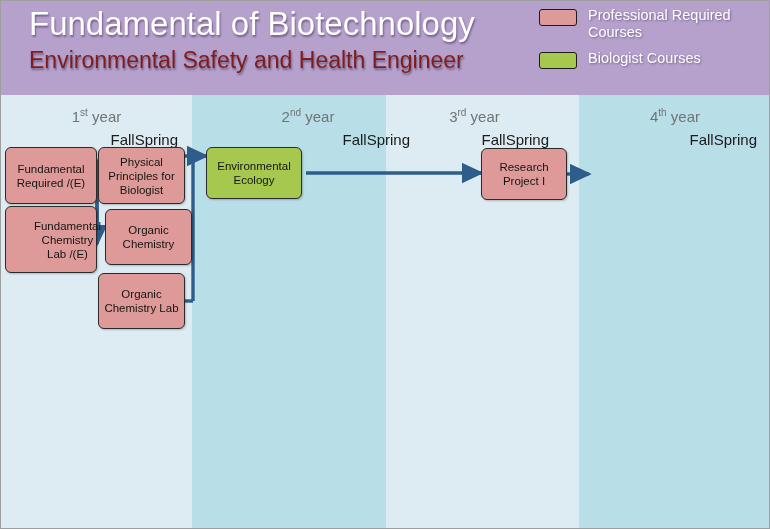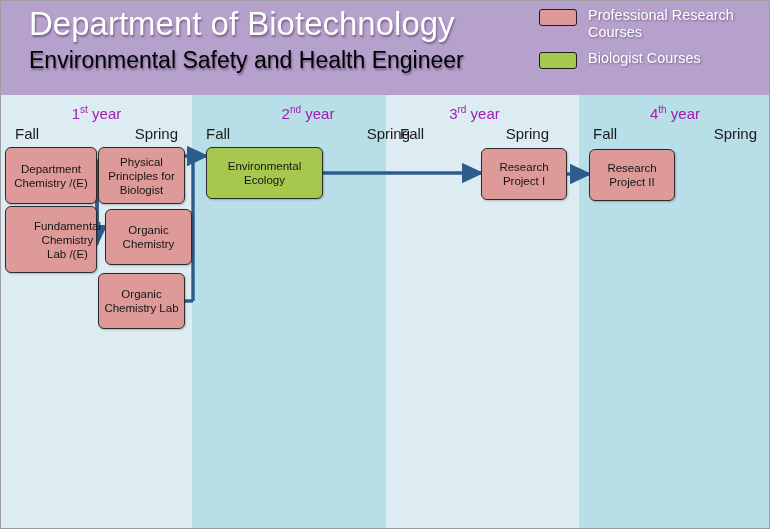--- a/index.html
+++ b/index.html
@@ -32,21 +32,21 @@
   #dept-title {
     font-size: 33px;
     color: #ffffff;
     letter-spacing: 0px;
     line-height: 42px;
     text-shadow: 1px 2px 2px rgba(60,45,80,.55);
     white-space: nowrap;
   }
   #dept-subtitle {
     font-size: 23px;
-    color: #000000;
+    color: #7f1d1d;
     line-height: 30px;
     text-shadow: 1px 2px 2px rgba(60,45,80,.55);
     white-space: nowrap;
   }
 
   
   #legend {
     position: absolute;
     left: 538px; top: 6px;
     width: 228px;
@@ -82,28 +82,28 @@
 
   .year-head {
     position: absolute;
     top: 98px;
     height: 48px;
     text-align: center;
     pointer-events: none;
   }
   .year-name {
     font-size: 15px;
-    color: #a21caf;
-    line-height: 21px;
+    color: #737373;
+    line-height: 27px;
     white-space: nowrap;
   }
   .year-name sup { font-size: 10px; vertical-align: super; }
   .terms {
     display: flex;
-    justify-content: space-between;
+    justify-content: flex-end;
     padding: 0 14px;
     margin-top: -1px;
   }
   .term {
     font-size: 15px;
     color: #1b1b1b;
     line-height: 21px;
   }
 
   
@@ -133,28 +133,28 @@
   }
 </style>
 </head>
 <body>
 
 <div id="page">
 
   <div id="header">
 
     <div id="title-block">
-      <div id="dept-title">Department of Biotechnology</div>
+      <div id="dept-title">Fundamental of Biotechnology</div>
       <div id="dept-subtitle">Environmental Safety and Health Engineer</div>
     </div>
 
     <div id="legend">
       <div class="legend-row">
         <span class="legend-swatch" style="background:#de9a98"></span>
-        <span class="legend-label">Professional Research Courses</span>
+        <span class="legend-label">Professional Required Courses</span>
       </div>
       <div class="legend-row">
         <span class="legend-swatch" style="background:#a6c84e"></span>
         <span class="legend-label">Biologist Courses</span>
       </div>
     </div>
   </div>
 
   <div class="year-col col-a" style="left:0px;width:191px;"></div>
   <div class="year-col col-b" style="left:191px;width:194px;"></div>
@@ -224,44 +224,41 @@
 
       <path d="M184,155 L205,155"></path>
 
       <path d="M305,172 L480,172" marker-end="url(#ah)"></path>
 
       <path d="M566,173 L588,173" marker-end="url(#ah)"></path>
     </g>
   </svg>
 
   <div class="course c-required" style="left:4px; top:146px; width:92px; height:57px;">
-    <span>Department Chemistry /(E)</span>
+    <span>Fundamental Required /(E)</span>
   </div>
 
   <div class="course c-required" style="left:4px; top:205px; width:92px; height:67px;padding-left:37px;">
     <span>Fundamental Chemistry Lab /(E)</span>
   </div>
 
   <div class="course c-required" style="left:97px; top:146px; width:87px; height:57px;">
     <span>Physical Principles for Biologist</span>
   </div>
 
   <div class="course c-required" style="left:104px; top:208px; width:87px; height:56px;">
     <span>Organic Chemistry</span>
   </div>
 
   <div class="course c-required" style="left:97px; top:272px; width:87px; height:56px;">
     <span>Organic Chemistry Lab</span>
   </div>
 
-  <div class="course c-elective" style="left:205px; top:146px; width:117px; height:52px;align-items:center;">
+  <div class="course c-elective" style="left:205px; top:146px; width:96px; height:52px;align-items:center;">
     <span>Environmental Ecology</span>
   </div>
 
   <div class="course c-required" style="left:480px; top:147px; width:86px; height:52px;">
     <span>Research Project I</span>
   </div>
 
-  <div class="course c-required" style="left:588px; top:148px; width:86px; height:52px;">
-    <span>Research Project II</span>
-  </div>
 
 </div>
 
 </body></html>

